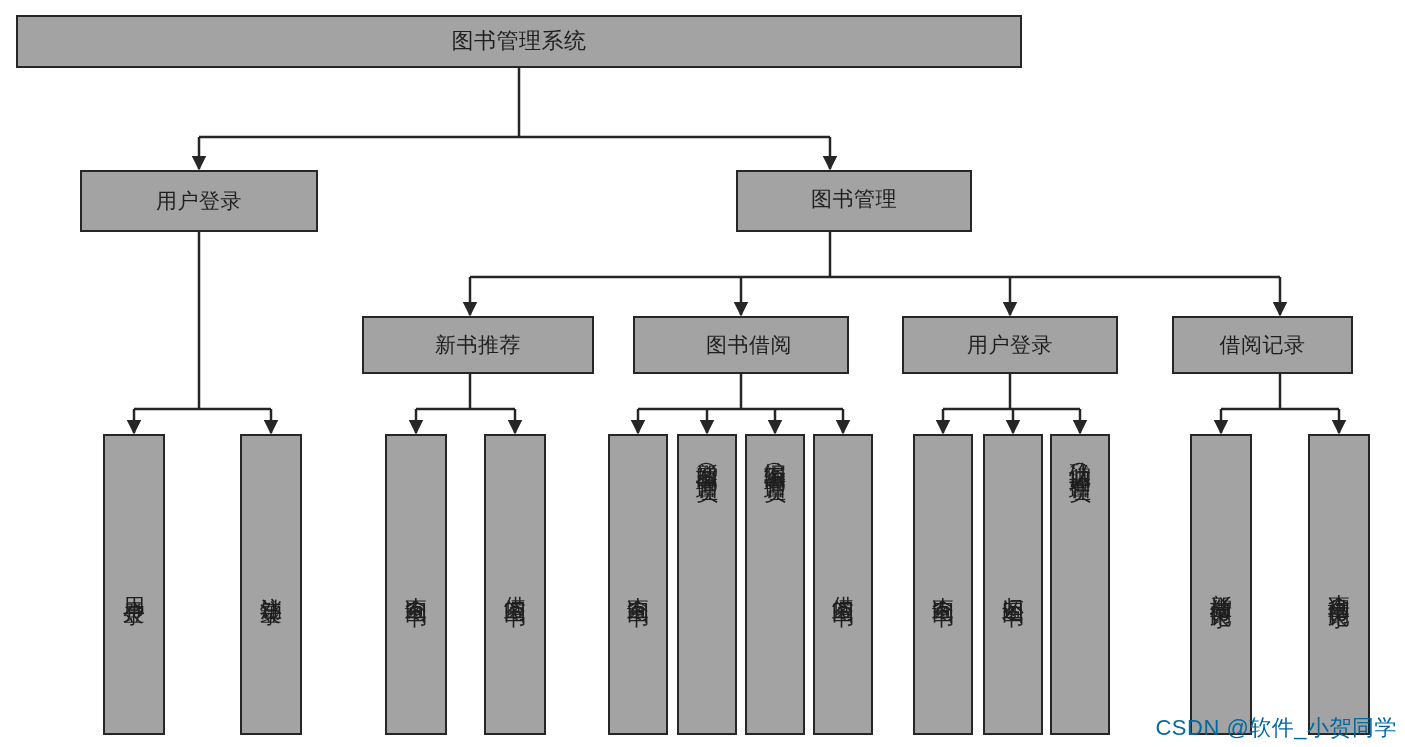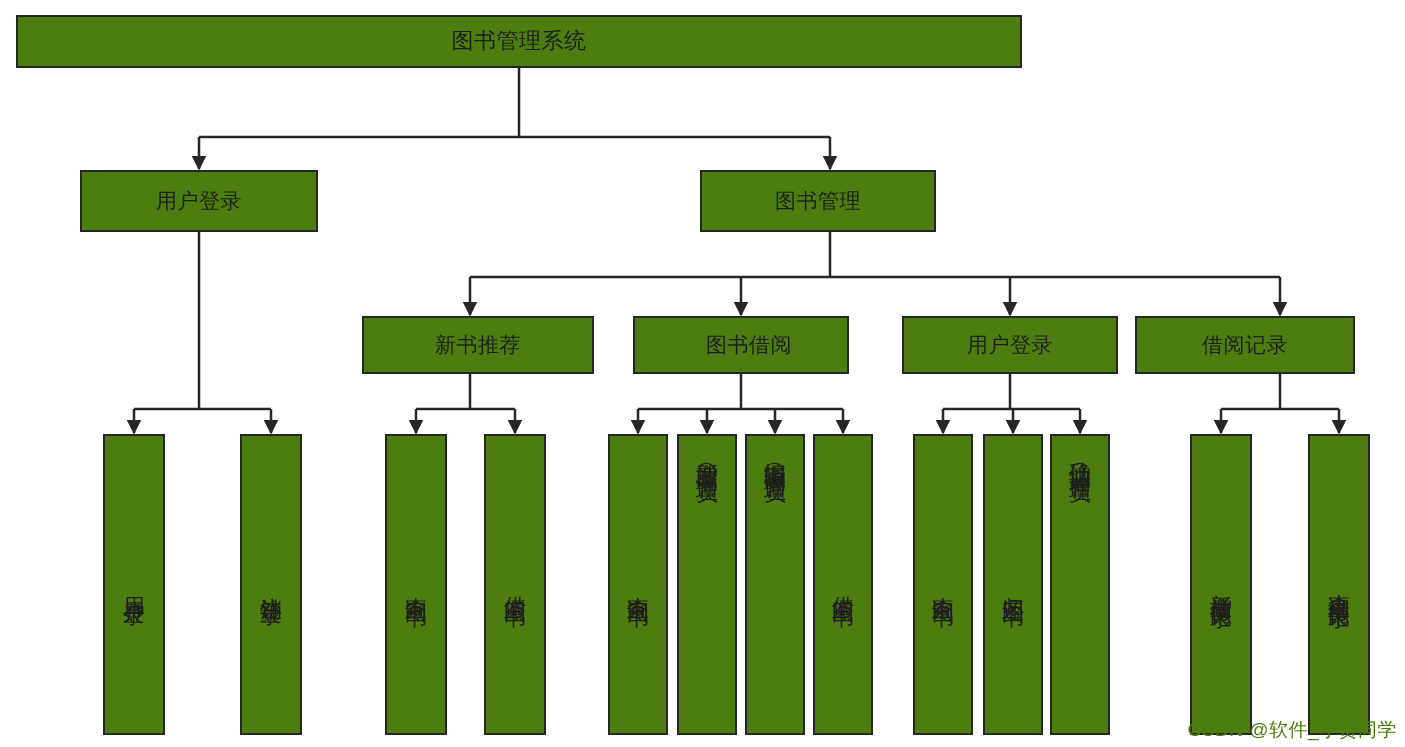--- a/index.html
+++ b/index.html
@@ -22,21 +22,21 @@
     position: absolute;
     left: 0;
     top: 0;
     width: 1405px;
     height: 747px;
     pointer-events: none;
   }
   .node {
     position: absolute;
     box-sizing: border-box;
-    background: #4d7c0f;
+    background: #a3a3a3;
     border: 2px solid #262626;
     display: flex;
     align-items: center;
     justify-content: center;
     color: #1f1f1f;
     z-index: 2;
   }
   .node-label {
     display: block;
     text-align: center;
@@ -67,22 +67,22 @@
   }
   
   .node.vert.centered {
     align-items: center;
     padding-top: 0;
   }
   .watermark {
     position: absolute;
     right: 8px;
     bottom: 4px;
-    font-size: 19px;
-    color: #4d7c0f;
+    font-size: 22px;
+    color: #0369a1;
     white-space: nowrap;
     z-index: 5;
     letter-spacing: 0.5px;
   }
 </style>
 </head>
 <body>
 
 <div id="diagram-root">
 
@@ -129,33 +129,33 @@
       </g>
   </svg>
 
   <div id="node-layer">
       <div class="node horiz root" style="left: 16px; top: 15px; width: 1006px; height: 53px;">
         <span class="node-label">图书管理系统</span>
       </div>
       <div class="node horiz" style="left: 80px; top: 170px; width: 238px; height: 62px;">
         <span class="node-label">用户登录</span>
       </div>
-      <div class="node horiz" style="left: 700px; top: 170px; width: 236px; height: 62px;">
+      <div class="node horiz" style="left: 736px; top: 170px; width: 236px; height: 62px; font-family: Liberation Mono, monospace;">
         <span class="node-label">图书管理</span>
       </div>
       <div class="node horiz" style="left: 362px; top: 316px; width: 232px; height: 58px;">
         <span class="node-label">新书推荐</span>
       </div>
       <div class="node horiz" style="left: 633px; top: 316px; width: 216px; height: 58px; padding-left: 16px;">
         <span class="node-label">图书借阅</span>
       </div>
       <div class="node horiz" style="left: 902px; top: 316px; width: 216px; height: 58px;">
         <span class="node-label">用户登录</span>
       </div>
-      <div class="node horiz" style="left: 1135px; top: 316px; width: 220px; height: 58px;">
+      <div class="node horiz" style="left: 1172px; top: 316px; width: 181px; height: 58px;">
         <span class="node-label">借阅记录</span>
       </div>
       <div class="node vert centered" style="left: 103px; top: 434px; width: 62px; height: 301px;">
         <span class="node-label">用户登录</span>
       </div>
       <div class="node vert centered" style="left: 240px; top: 434px; width: 62px; height: 301px;">
         <span class="node-label">注销登录</span>
       </div>
       <div class="node vert centered" style="left: 385px; top: 434px; width: 62px; height: 301px;">
         <span class="node-label">查询图书</span>

